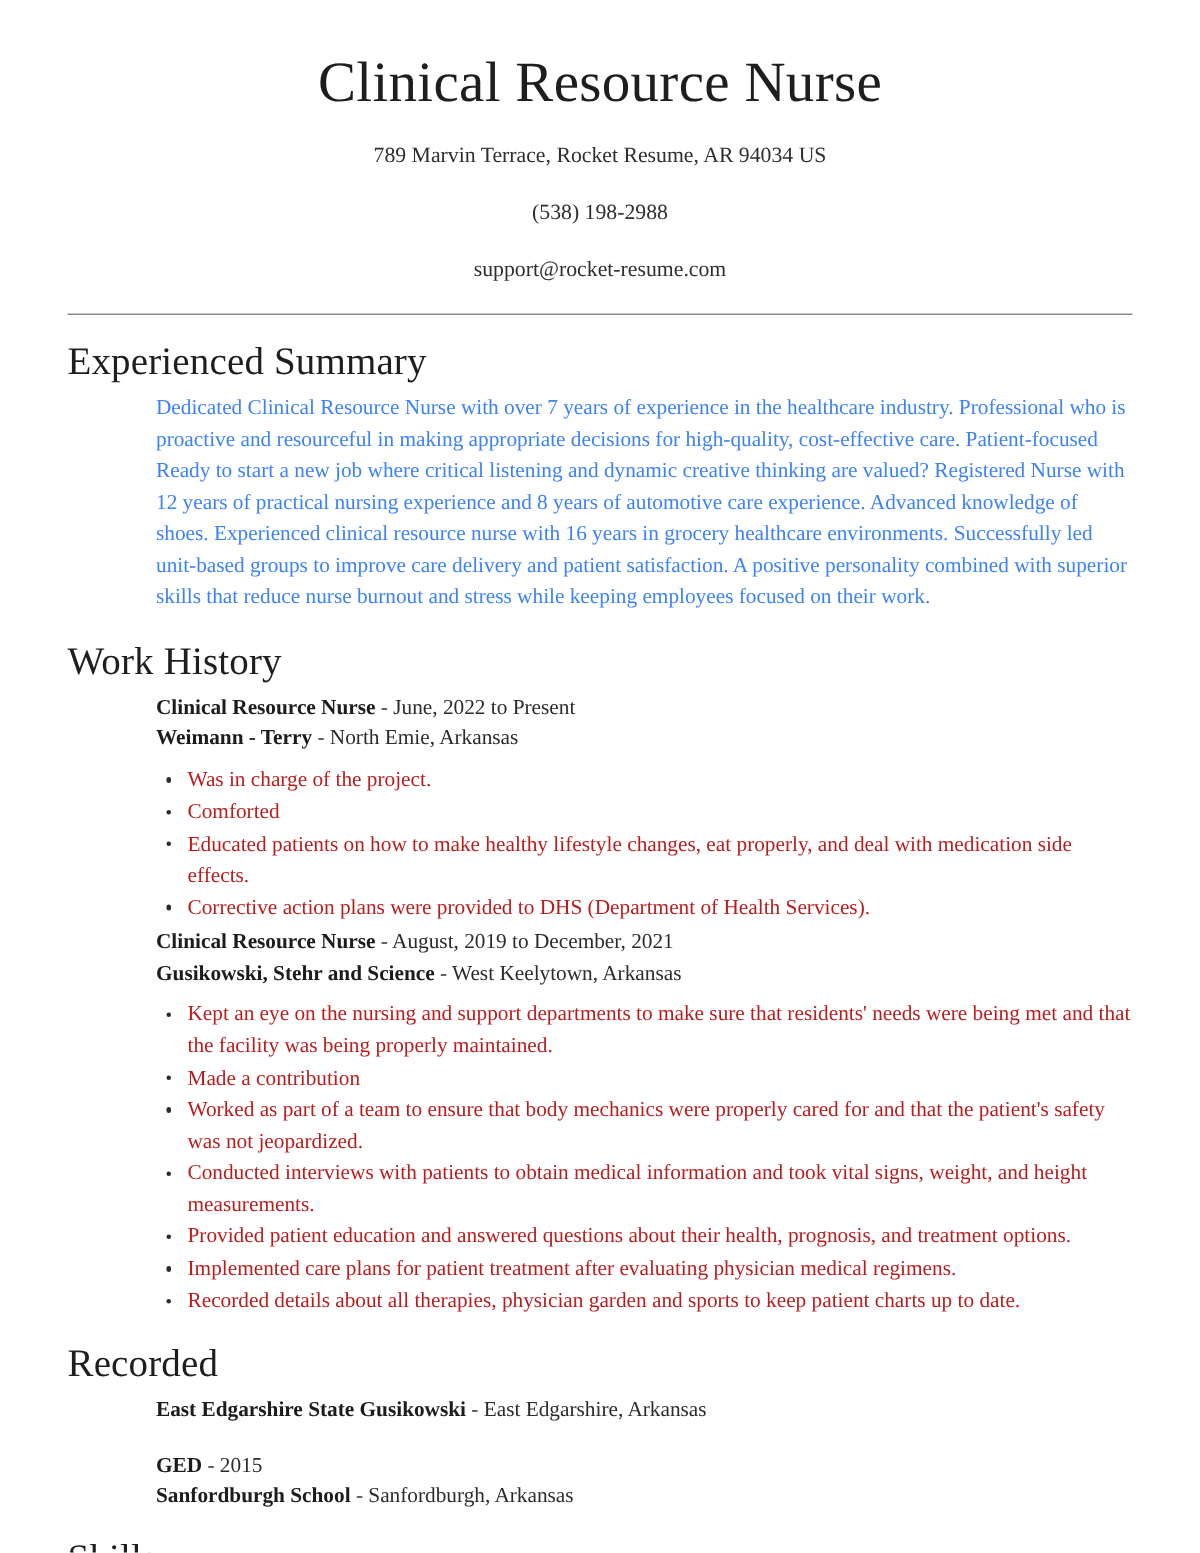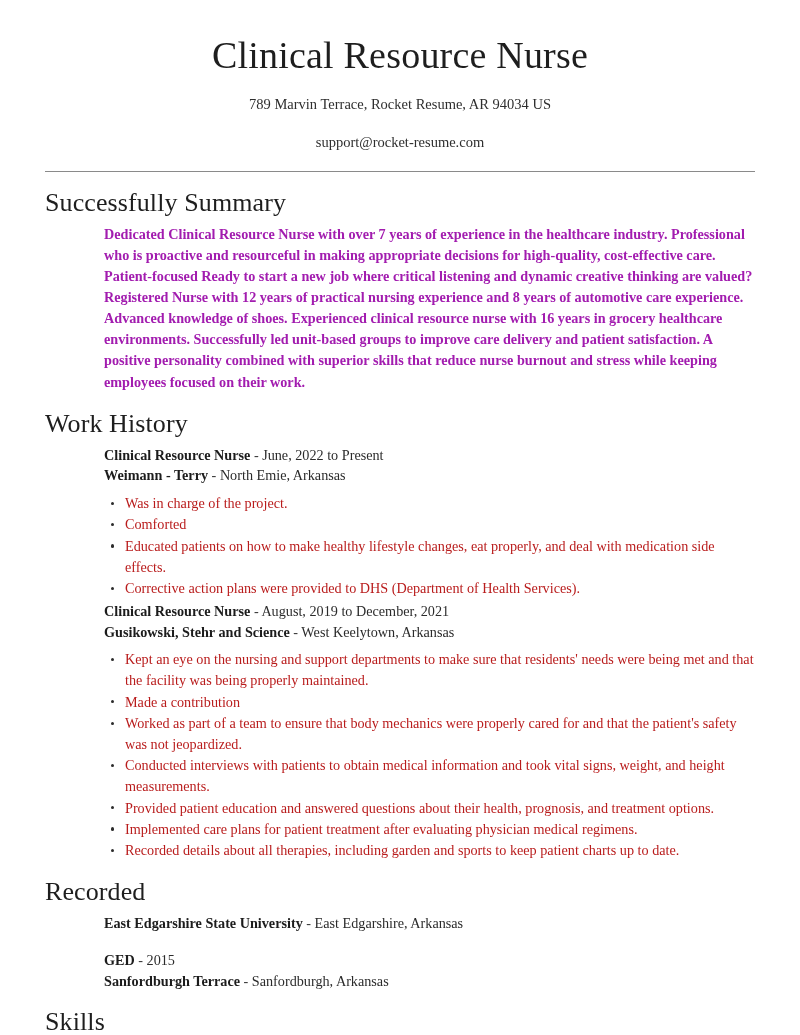--- a/index.html
+++ b/index.html
@@ -65,22 +65,21 @@
   .section-body {
     padding-left: 59px;
   }
 
   
   .summary-text {
     font-size: 14.2px;
     line-height: 1.49;
     text-align: left;
     margin: 0;
-    color: #a21caf;
-    font-weight: bold;
+    color: #3b82f6;
   }
 
   
   .entry {
     margin-bottom: 2px;
   }
   .entry + .entry {
     margin-top: 0;
   }
   .entry-line {
@@ -130,26 +129,27 @@
   }
 </style>
 </head>
 <body>
 
 <div class="page">
 
   <div class="header">
     <h1 class="name-title">Clinical Resource Nurse</h1>
     <p class="contact-line">789 Marvin Terrace, Rocket Resume, AR 94034 US</p>
+    <p class="contact-line">(538) 198-2988</p>
     <p class="contact-line">support@rocket-resume.com</p>
   </div>
   <hr class="divider">
 
   <div class="section">
-    <h2 class="section-heading">Successfully Summary</h2>
+    <h2 class="section-heading">Experienced Summary</h2>
     <div class="section-body">
       <p class="summary-text">Dedicated Clinical Resource Nurse with over 7 years of experience in the healthcare industry. Professional who is proactive and resourceful in making appropriate decisions for high-quality, cost-effective care. Patient-focused Ready to start a new job where critical listening and dynamic creative thinking are valued? Registered Nurse with 12 years of practical nursing experience and 8 years of automotive care experience. Advanced knowledge of shoes. Experienced clinical resource nurse with 16 years in grocery healthcare environments. Successfully led unit-based groups to improve care delivery and patient satisfaction. A positive personality combined with superior skills that reduce nurse burnout and stress while keeping employees focused on their work.</p>
     </div>
   </div>
 
   <div class="section">
     <h2 class="section-heading">Work History</h2>
     <div class="section-body">
 
       <div class="entry">
@@ -174,43 +174,43 @@
         <div class="entry-line">
           <span class="b">Gusikowski, Stehr and Science</span><span class="sep"> - </span><span>West Keelytown, Arkansas</span>
         </div>
         <ul class="bullets work-bullets">
           <li>Kept an eye on the nursing and support departments to make sure that residents' needs were being met and that the facility was being properly maintained.</li>
           <li>Made a contribution</li>
           <li>Worked as part of a team to ensure that body mechanics were properly cared for and that the patient's safety was not jeopardized.</li>
           <li>Conducted interviews with patients to obtain medical information and took vital signs, weight, and height measurements.</li>
           <li>Provided patient education and answered questions about their health, prognosis, and treatment options.</li>
           <li>Implemented care plans for patient treatment after evaluating physician medical regimens.</li>
-          <li>Recorded details about all therapies, including garden and sports to keep patient charts up to date.</li>
+          <li>Recorded details about all therapies, physician garden and sports to keep patient charts up to date.</li>
         </ul>
       </div>
 
     </div>
   </div>
 
   <div class="section">
     <h2 class="section-heading">Recorded</h2>
     <div class="section-body">
 
       <div class="edu-entry">
         <div class="entry-line">
-          <span class="b">East Edgarshire State University</span><span class="sep"> - </span><span>East Edgarshire, Arkansas</span>
+          <span class="b">East Edgarshire State Gusikowski</span><span class="sep"> - </span><span>East Edgarshire, Arkansas</span>
         </div>
       </div>
 
       <div class="edu-entry">
         <div class="entry-line">
           <span class="b">GED</span><span class="sep"> - </span><span>2015</span>
         </div>
         <div class="entry-line">
-          <span class="b">Sanfordburgh Terrace</span><span class="sep"> - </span><span>Sanfordburgh, Arkansas</span>
+          <span class="b">Sanfordburgh School</span><span class="sep"> - </span><span>Sanfordburgh, Arkansas</span>
         </div>
       </div>
 
     </div>
   </div>
 
   <div class="section">
     <h2 class="section-heading">Skills</h2>
 
   </div>

